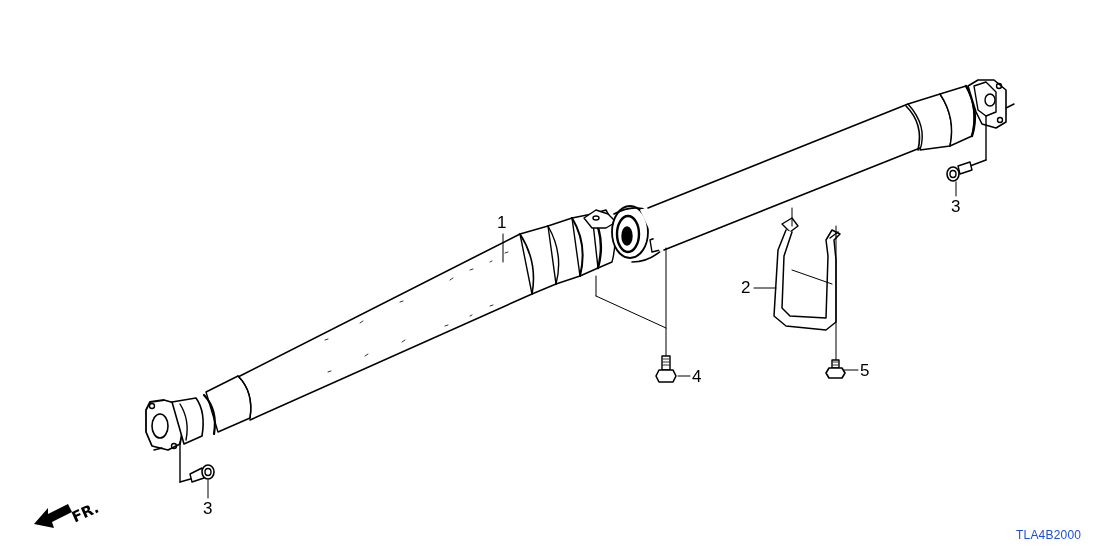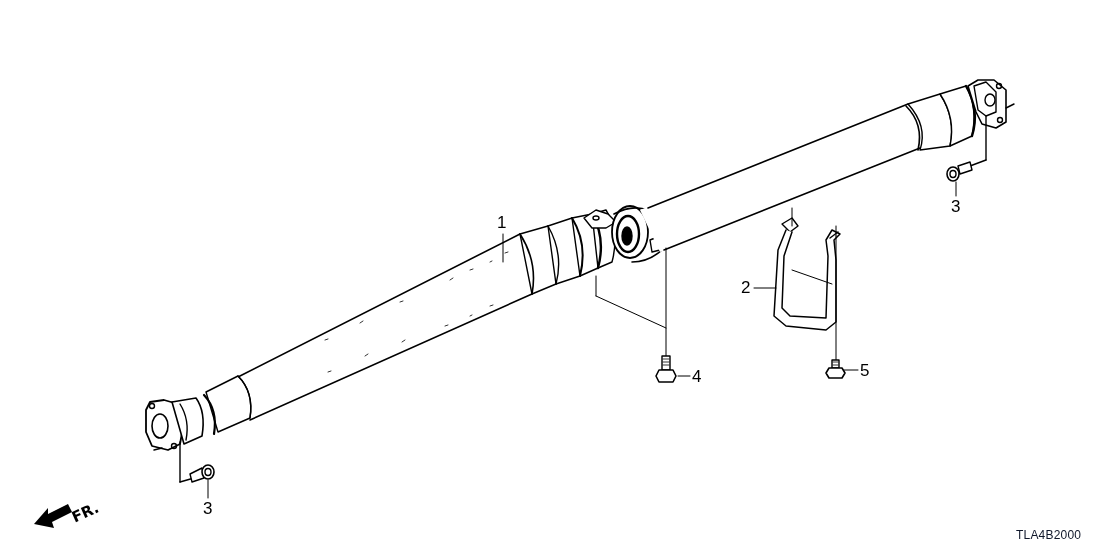--- a/index.html
+++ b/index.html
@@ -1,19 +1,19 @@
 <!DOCTYPE html>
 <html><head>
 <meta charset="utf-8">
 <style>
   html, body { margin:0; padding:0; background:#ffffff; }
   body { width:1108px; height:554px; position:relative; overflow:hidden; font-family:"Liberation Sans", sans-serif; }
   #diagram { position:absolute; left:0; top:0; width:1108px; height:554px; }
   .callout { position:absolute; font-family:"Liberation Sans", sans-serif; font-size:17px; color:#000; line-height:1; }
-  .diagram-code { position:absolute; font-family:"Liberation Sans", sans-serif; font-size:12px; color:#0f172a; letter-spacing:0.2px; }
+  .diagram-code { position:absolute; font-family:"Liberation Sans", sans-serif; font-size:12px; color:#1d4ed8; letter-spacing:0.2px; }
   .fr-label { position:absolute; font-family:"DejaVu Sans", sans-serif; font-weight:bold; font-size:15px; color:#000; transform:rotate(-24deg); transform-origin:left top; }
 </style>
 </head>
 <body>
 
 <svg id="diagram" viewBox="0 0 1108 554" xmlns="http://www.w3.org/2000/svg" fill="none" stroke="#000" stroke-width="1.4" stroke-linejoin="round" stroke-linecap="round">
 
   <g>
 
     <path d="M238,378 L520,236 L552,228 L568,226 L588,250 L248,420 Z" fill="#fff" stroke="none"></path>

